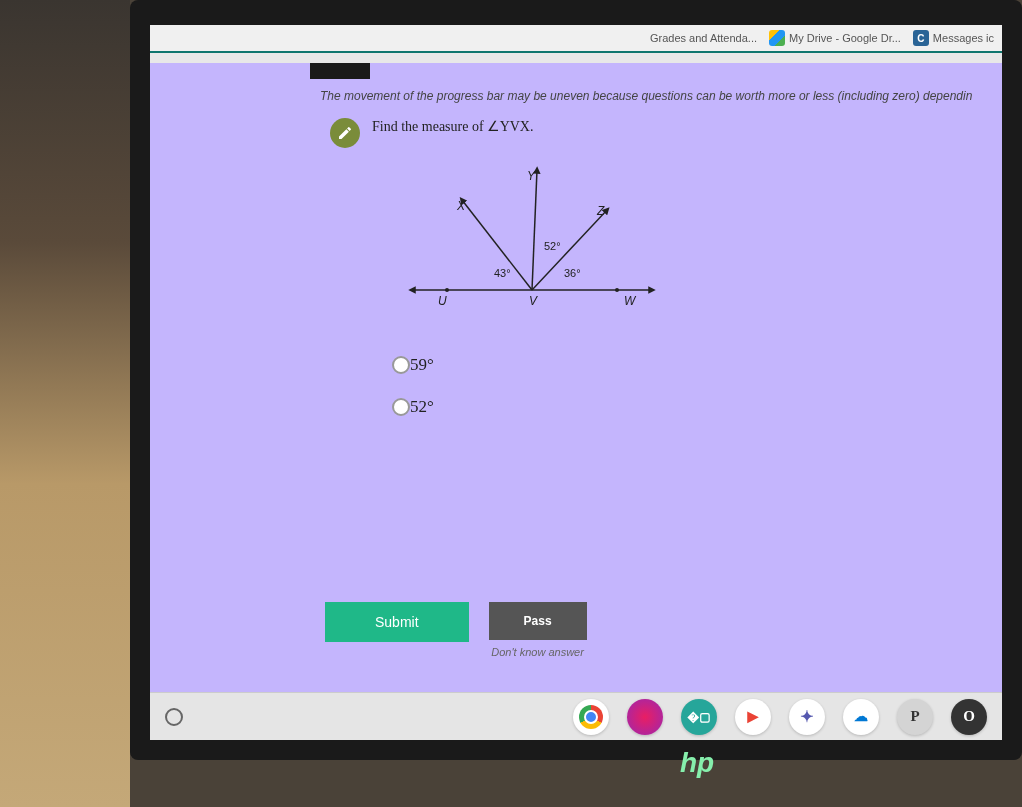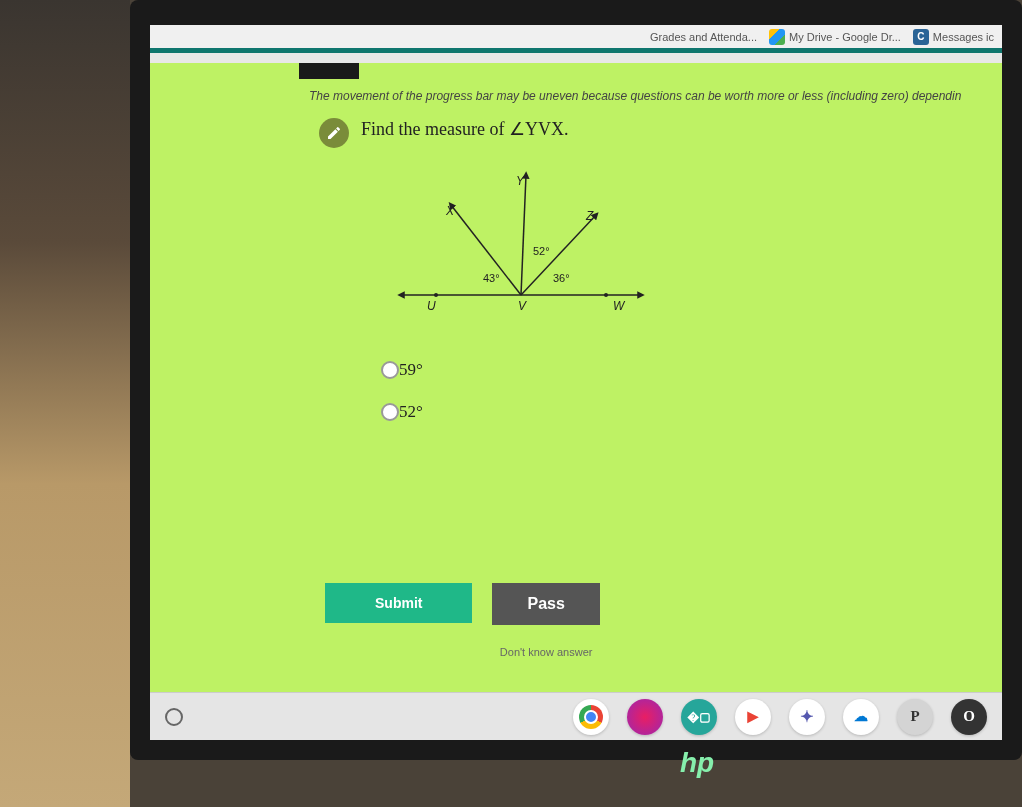--- a/index.html
+++ b/index.html
@@ -1,43 +1,43 @@
 <!DOCTYPE html>
 <html><head>
 <meta charset="utf-8">
 <style>
 *{margin:0;padding:0;box-sizing:border-box}
 body{font-family:Georgia,serif;background:#4a4238;width:1022px;height:807px;overflow:hidden;position:relative}
 .laptop-frame{position:absolute;left:130px;top:0;width:892px;height:760px;background:#1a1a1a;border-radius:8px;padding:25px 20px 20px 20px}
 .screen{background:#e8e8e8;width:100%;height:100%;position:relative;overflow:hidden}
-.bookmarks{height:28px;background:#f0f0f0;border-bottom:5px solid #0f766e;font-family:Arial,sans-serif;font-size:11px;color:#555;display:flex;align-items:center;padding:0 8px;gap:12px;justify-content:flex-end}
+.bookmarks{height:28px;background:#f0f0f0;border-bottom:2px solid #0f766e;font-family:Arial,sans-serif;font-size:11px;color:#555;display:flex;align-items:center;padding:0 8px;gap:12px;justify-content:flex-end}
 .bookmark-item{display:flex;align-items:center;gap:4px;white-space:nowrap}
 .bm-icon{width:16px;height:16px;border-radius:3px;display:inline-flex;align-items:center;justify-content:center;font-size:10px;font-weight:bold}
 .drive-icon{background:linear-gradient(135deg,#ffc107 33%,#2196f3 33% 66%,#4caf50 66%)}
 .c-icon{background:#2a6496;color:white}
-.content-area{padding:0 9px;background:#bef264;height:calc(100% - 85px);position:relative}
+.content-area{padding:0 20px;background:#c4b5fd;height:calc(100% - 85px);position:relative}
 .progress-spot{margin:10px 0 10px 140px;width:60px;height:16px;background:#1a1a1a}
 .progress-note{font-family:Arial,sans-serif;font-style:italic;font-size:12px;color:#444;margin:10px 0 15px 150px}
 .question-box{margin-left:160px;display:flex;gap:12px}
 .pencil-icon{width:30px;height:30px;border-radius:50%;background:#7a8c3a;display:flex;align-items:center;justify-content:center;flex-shrink:0}
 .pencil-icon svg{width:16px;height:16px;fill:white}
 .q-content{flex:1}
-.q-text{font-size:18px;color:#222;margin-bottom:20px}
+.q-text{font-size:14px;color:#222;margin-bottom:20px}
 .angle-symbol{font-style:normal}
 .diagram{width:260px;height:180px;margin:0 0 20px 30px;position:relative}
 .diagram svg{width:100%;height:100%}
 .options{margin-left:20px}
 .option{display:flex;align-items:center;margin-bottom:22px;cursor:pointer}
 .radio{width:18px;height:18px;border:2px solid #999;border-radius:50%;background:white}
 .option-label{font-size:17px;color:#222}
 .buttons{position:absolute;left:175px;bottom:35px;display:flex;gap:20px;align-items:flex-start;font-family:Arial,sans-serif}
-.btn-submit{background:#1fb888;color:white;border:none;padding:12px 50px;font-size:14px;font-weight:bold;cursor:pointer}
+.btn-submit{background:#1fb888;color:white;border:none;padding:12px 50px;font-size:14px;font-weight:normal;cursor:pointer}
 .btn-pass-group{text-align:center}
-.btn-pass{background:#555;color:white;border:none;padding:12px 35px;font-size:16px;font-weight:bold;cursor:pointer}
-.dont-know{font-size:11px;color:#666;margin-top:21px;}
+.btn-pass{background:#555;color:white;border:none;padding:12px 35px;font-size:12px;font-weight:bold;cursor:pointer}
+.dont-know{font-size:11px;color:#666;margin-top:6px;font-style:italic}
 .taskbar{position:absolute;bottom:0;left:0;right:0;height:48px;background:#e5e5e5;border-top:1px solid #ccc;display:flex;align-items:center;padding:0 15px;gap:18px}
 .launcher{width:18px;height:18px;border:2px solid #666;border-radius:50%;margin-right:auto}
 .tb-icon{width:36px;height:36px;border-radius:50%;background:white;display:flex;align-items:center;justify-content:center;font-size:14px;font-weight:bold;box-shadow:0 1px 3px rgba(0,0,0,0.2)}
 .chrome{background:white;position:relative}
 .chrome::before{content:'';position:absolute;width:24px;height:24px;border-radius:50%;background:conic-gradient(#ea4335 0 120deg,#fbbc05 120deg 240deg,#34a853 240deg)}
 .chrome::after{content:'';position:absolute;width:10px;height:10px;border-radius:50%;background:#4285f4;border:2px solid white}
 .palette{background:radial-gradient(circle,#e91e63,#9c27b0)}
 .screencast{background:#26a69a;color:white;font-size:12px}
 .play{background:white}
 .play::before{content:'▶';color:#ea4335;font-size:14px}

